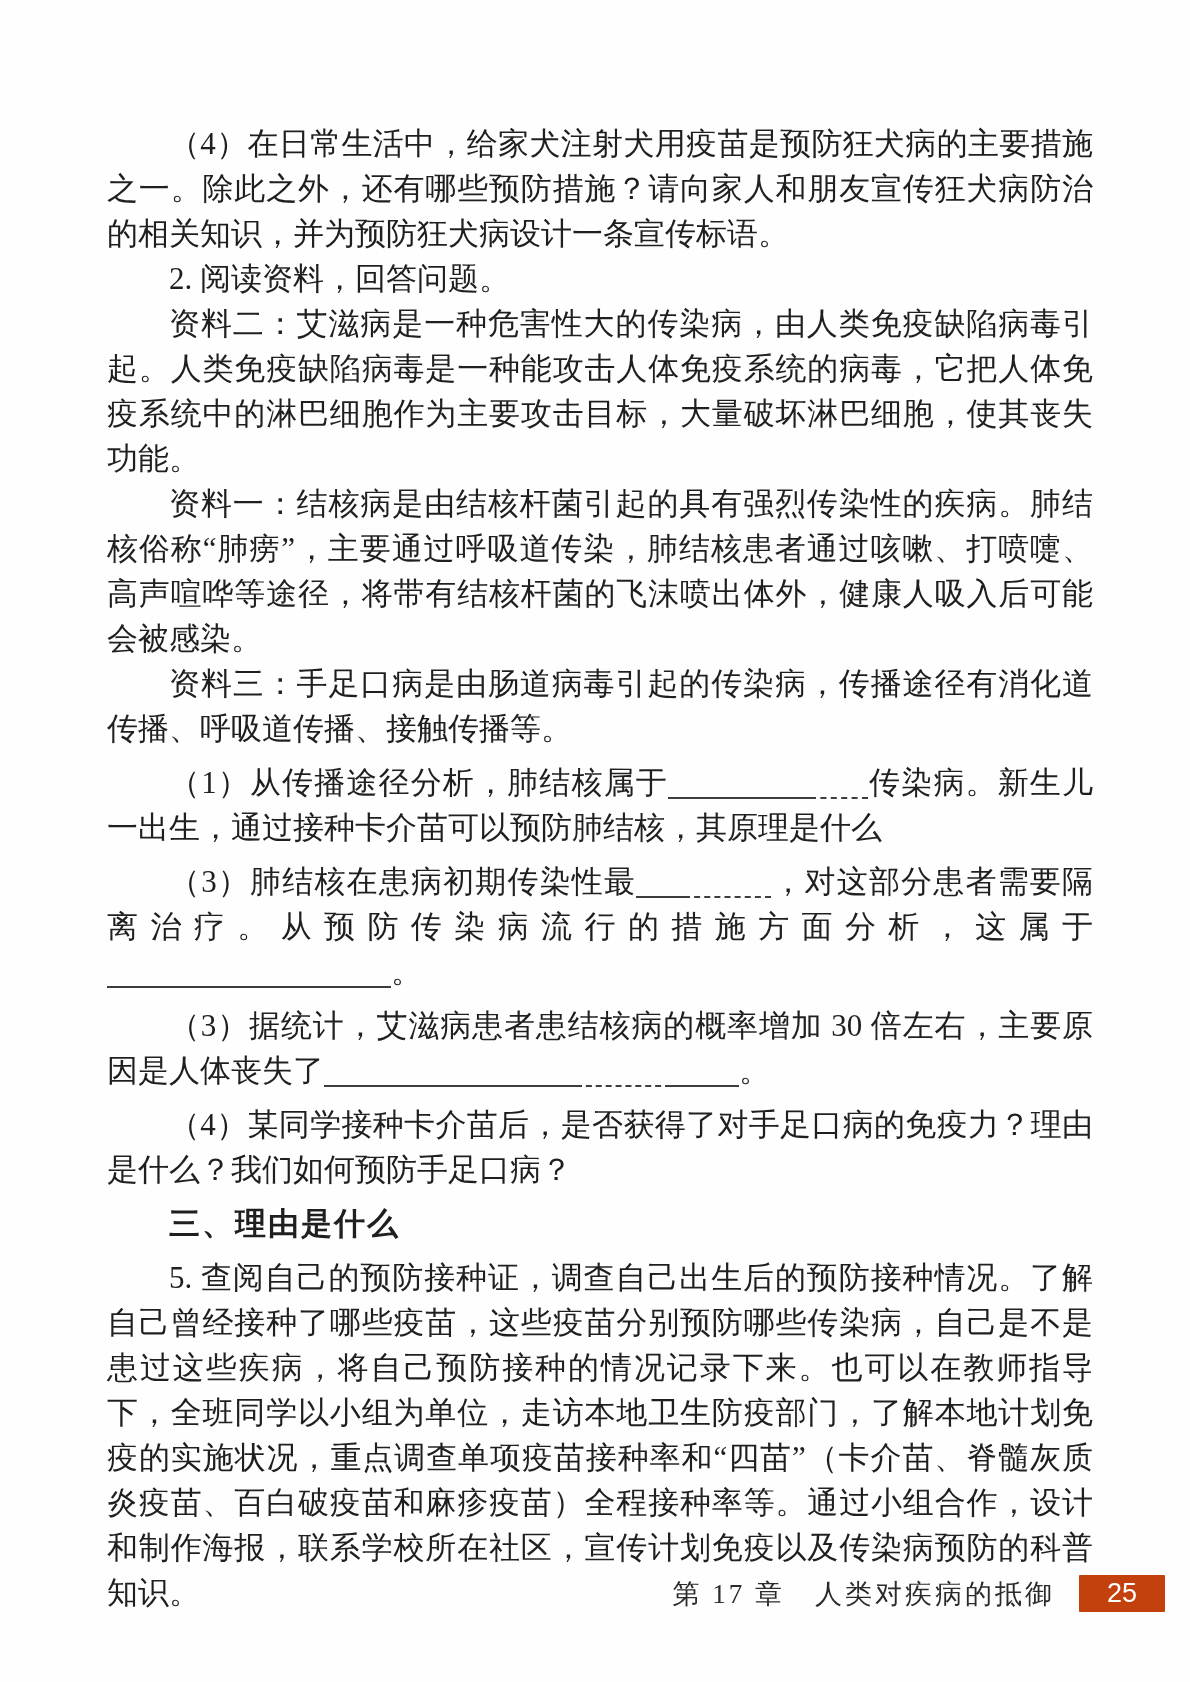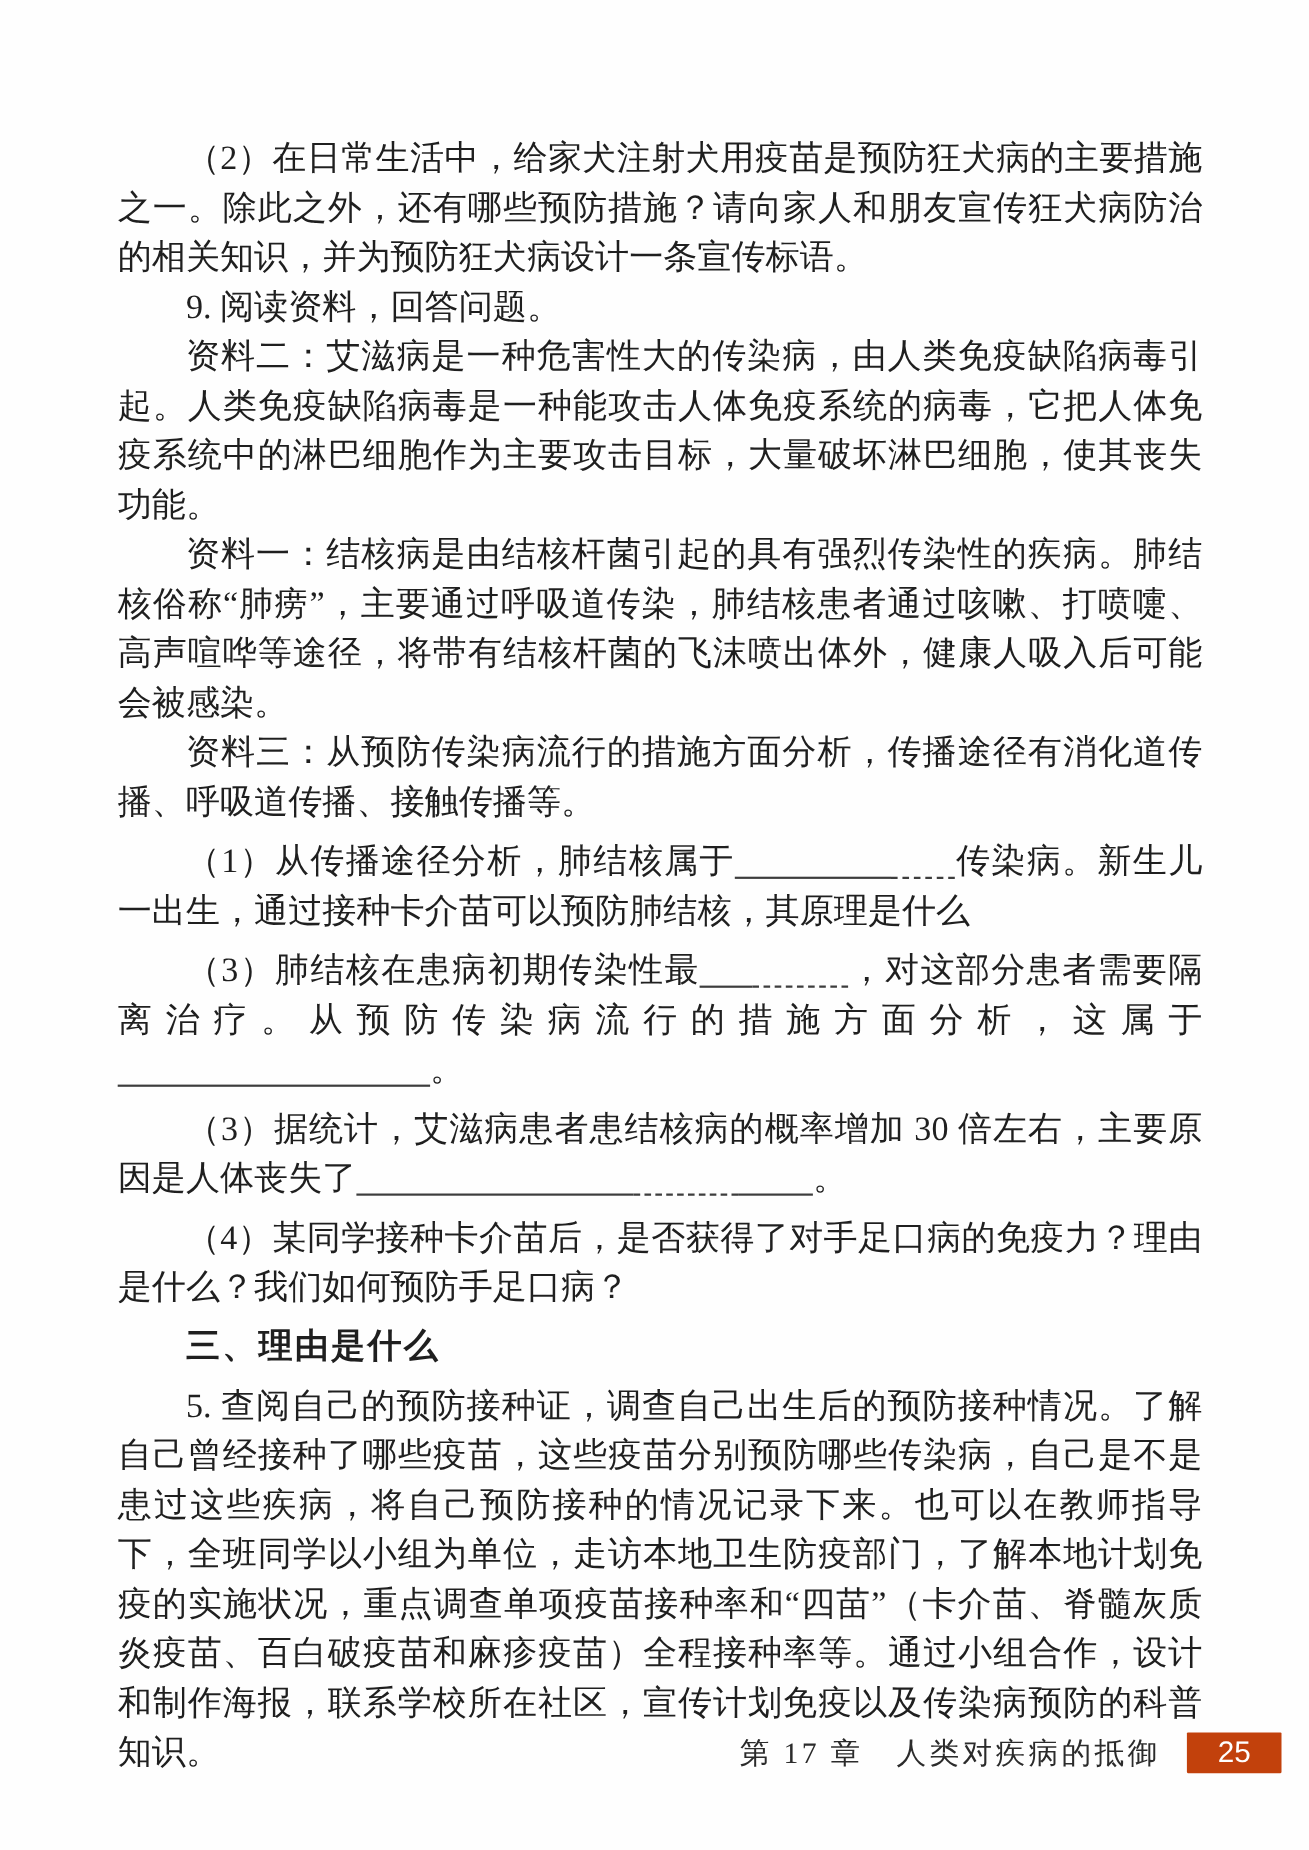--- a/index.html
+++ b/index.html
@@ -59,29 +59,29 @@
     font-family:"Liberation Sans","DejaVu Sans",sans-serif;
     border-radius:1px;
   }
 </style>
 </head>
 <body>
 
 <div class="page">
   <div class="content">
 
-    <p>（2）在日常生活中，给家犬注射犬用疫苗是预防狂犬病的主要措施之一。除此之外，还有哪些预防措施？请向家人和朋友宣传狂犬病防治的相关知识，并为预防狂犬病设计一条宣传标语。</p>
+    <p>（4）在日常生活中，给家犬注射犬用疫苗是预防狂犬病的主要措施之一。除此之外，还有哪些预防措施？请向家人和朋友宣传狂犬病防治的相关知识，并为预防狂犬病设计一条宣传标语。</p>
 
-    <p>9. 阅读资料，回答问题。</p>
+    <p>2. 阅读资料，回答问题。</p>
 
     <p>资料二：艾滋病是一种危害性大的传染病，由人类免疫缺陷病毒引起。人类免疫缺陷病毒是一种能攻击人体免疫系统的病毒，它把人体免疫系统中的淋巴细胞作为主要攻击目标，大量破坏淋巴细胞，使其丧失功能。</p>
 
     <p>资料一：结核病是由结核杆菌引起的具有强烈传染性的疾病。肺结核俗称“肺痨”，主要通过呼吸道传染，肺结核患者通过咳嗽、打喷嚏、高声喧哗等途径，将带有结核杆菌的飞沫喷出体外，健康人吸入后可能会被感染。</p>
 
-    <p>资料三：从预防传染病流行的措施方面分析，传播途径有消化道传播、呼吸道传播、接触传播等。</p>
+    <p>资料三：手足口病是由肠道病毒引起的传染病，传播途径有消化道传播、呼吸道传播、接触传播等。</p>
 
     <p class="gap"><span>（1）从传播途径分析，肺结核属于</span><span class="blank"><span class="seg solid" style="width:142px"></span><span class="seg dash" style="width:58px"></span></span><span>传染病。新生儿一出生，通过接种卡介苗可以预防肺结核，其原理是什么</span></p>
 
     <p class="gap"><span>（3）肺结核在患病初期传染性最</span><span class="blank"><span class="seg solid" style="width:48px"></span><span class="seg dash" style="width:87px"></span></span><span>，对这部分患者需要隔离治疗。从预防传染病流行的措施方面分析，这属于</span><span class="blank"><span class="seg solid" style="width:284px"></span></span><span>。</span></p>
 
     <p class="gap"><span>（3）据统计，艾滋病患者患结核病的概率增加 30 倍左右，主要原因是人体丧失了</span><span class="blank"><span class="seg solid" style="width:252px"></span><span class="seg dash" style="width:95px"></span><span class="seg solid" style="width:68px"></span></span><span>。</span></p>
 
     <p class="gap">（4）某同学接种卡介苗后，是否获得了对手足口病的免疫力？理由是什么？我们如何预防手足口病？</p>
 
     <p class="gap heading">三、理由是什么</p>

